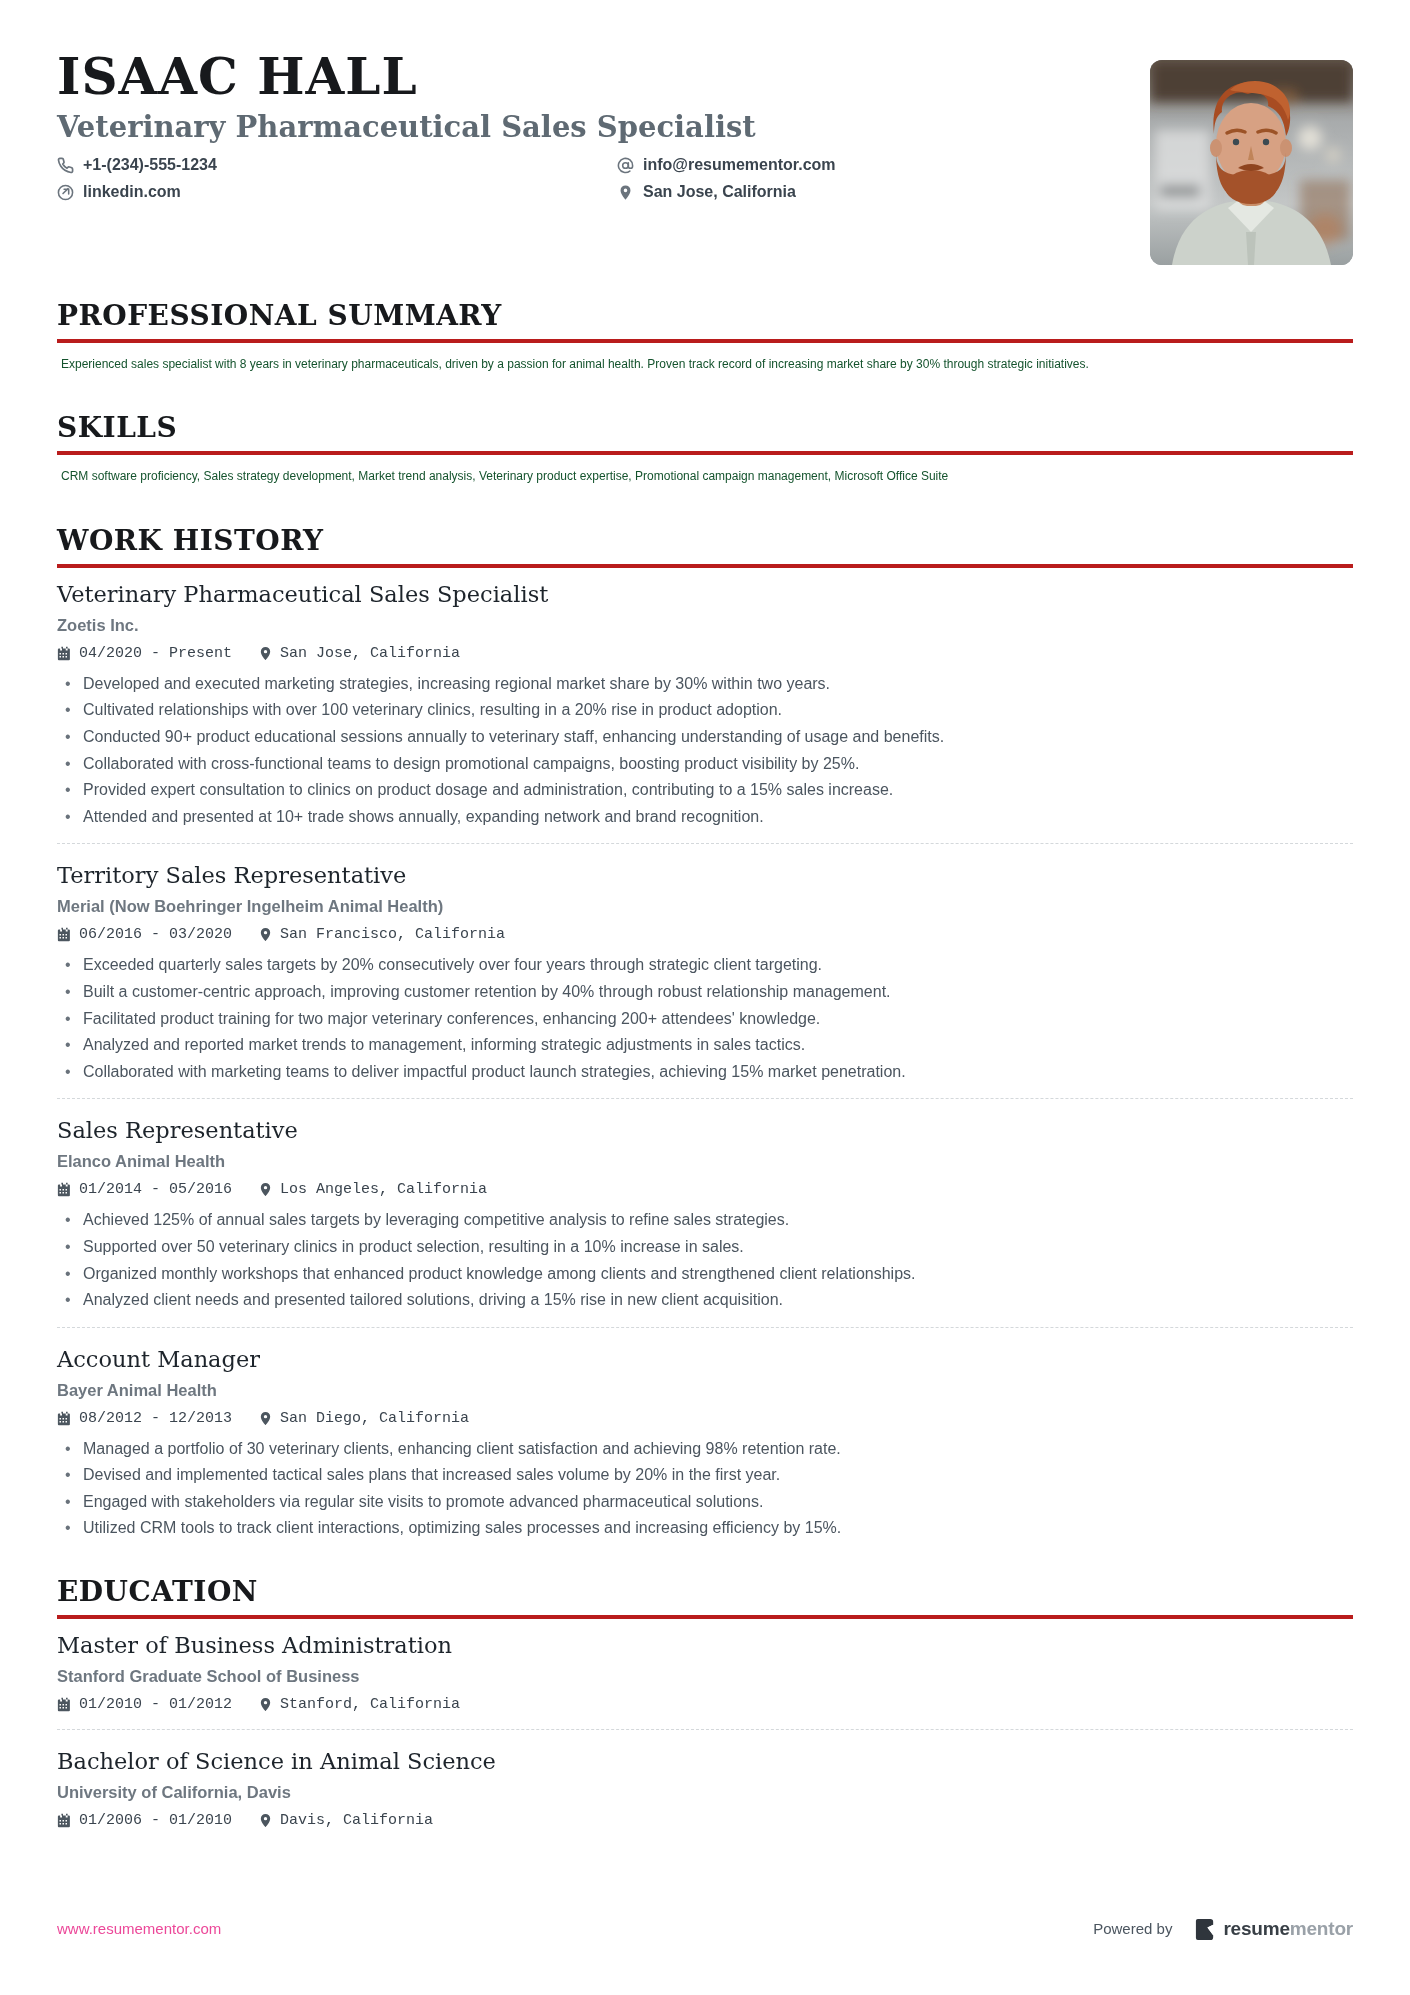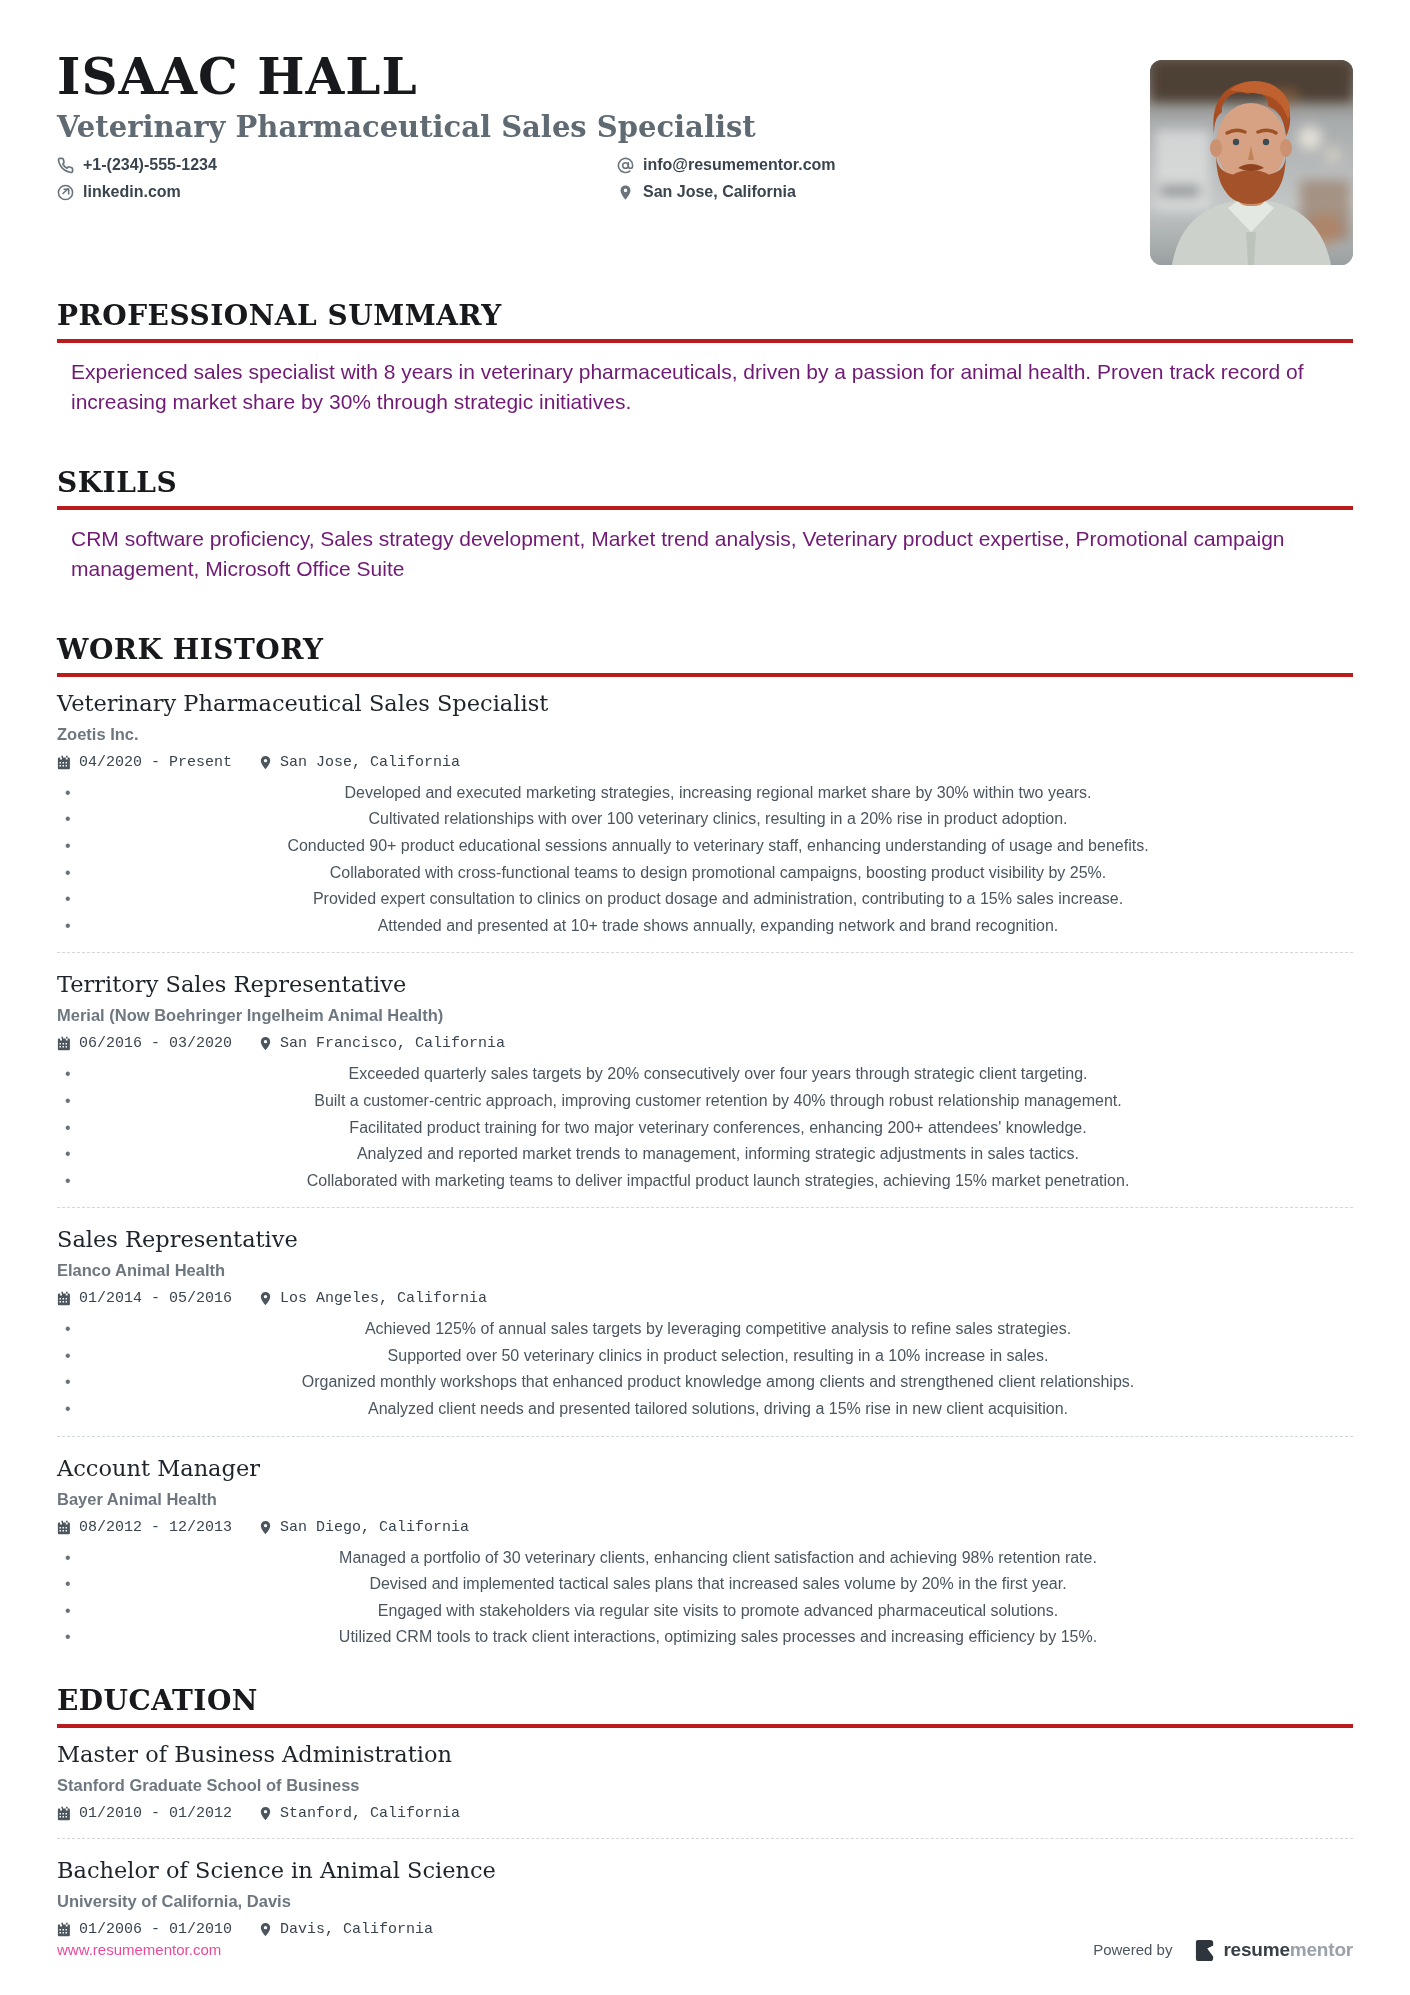--- a/index.html
+++ b/index.html
@@ -25,33 +25,33 @@
   .cicon { width:17px; height:17px; flex:none; display:inline-flex; }
   .cicon svg { width:100%; height:100%; }
   .photo-frame { width:203px; height:205px; border-radius:12px; overflow:hidden; flex:none; margin-top:8px; background:#8e9498; }
   
   .sec { margin-top:34px; }
   .sec-heading {
     font-family:"DejaVu Serif", serif; font-weight:bold; font-size:28px;
     letter-spacing:.5px; color:#17191c; margin:0 0 13px;
     border-bottom:4px solid #b91c1c; padding-bottom:7px;
   }
-  .body-text { font-size:21px; line-height:1.45; color:#701a75; margin:14px; max-width:1296px; }
+  .body-text { font-size:12px; line-height:1.45; color:#14532d; margin:4px; max-width:1296px; }
   
   .entry + .entry { margin-top:16px; padding-top:18px; border-top:1.5px dashed #d4d8db; }
   .entry-title {
     font-family:"DejaVu Serif", serif; font-weight:500; font-size:22.5px;
     color:#1d242b; margin:0 0 9px;
   }
   .entry-org { font-size:16.5px; font-weight:bold; color:#6e7780; margin:0 0 10px; }
   .entry-meta { display:flex; align-items:center; font-size:15px; color:#3a444e;font-family:Liberation Mono, monospace; }
   .entry-meta .micon { width:15px; height:15px; margin-right:7px; display:inline-flex; flex:none; }
   .entry-meta .micon svg { width:100%; height:100%; }
   .entry-meta .spacer { width:26px; flex:none; }
-  .bullets { list-style:none; margin:11px 0 2px; padding:0; display:flex; flex-direction:column; gap:5px;text-align:center; }
+  .bullets { list-style:none; margin:11px 0 2px; padding:0; display:flex; flex-direction:column; gap:5px; }
   .bullets li { position:relative; padding-left:26px; font-size:16px; line-height:1.35; color:#4b555f; }
   .bullets li::before { content:"•"; position:absolute; left:8px; top:0; color:#69727b; }
   
   .footer { margin-top:auto; display:flex; justify-content:space-between; align-items:center; }
   .footer-url { font-size:15px; color:#ec4899; text-decoration:none; }
   .footer-right { display:flex; align-items:center; gap:22px; }
   .powered-by { font-size:15px; color:#4b555f; }
   .logo { display:flex; align-items:center; gap:6px; text-decoration:none; }
   .logo-mark { width:23px; height:23px; display:inline-flex; }
   .logo-text { font-size:19px; font-weight:bold; letter-spacing:-.2px; }

